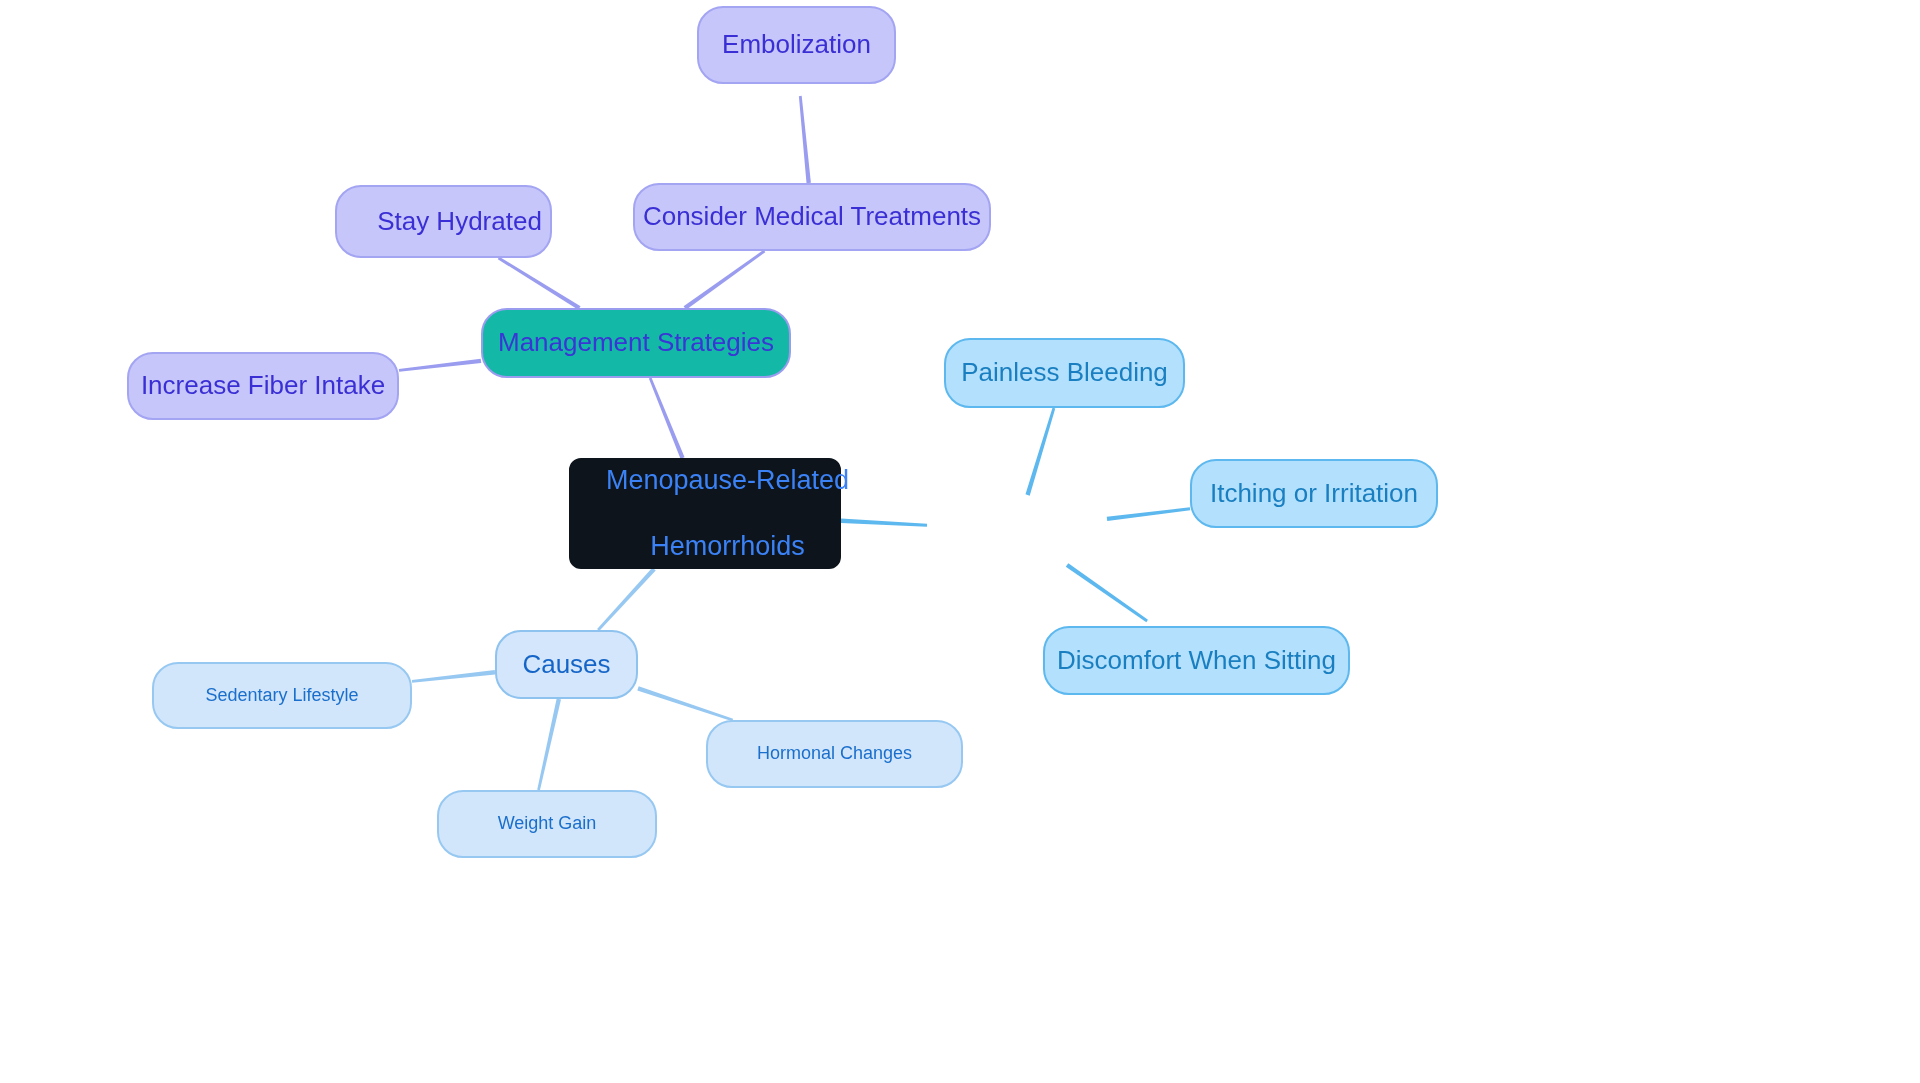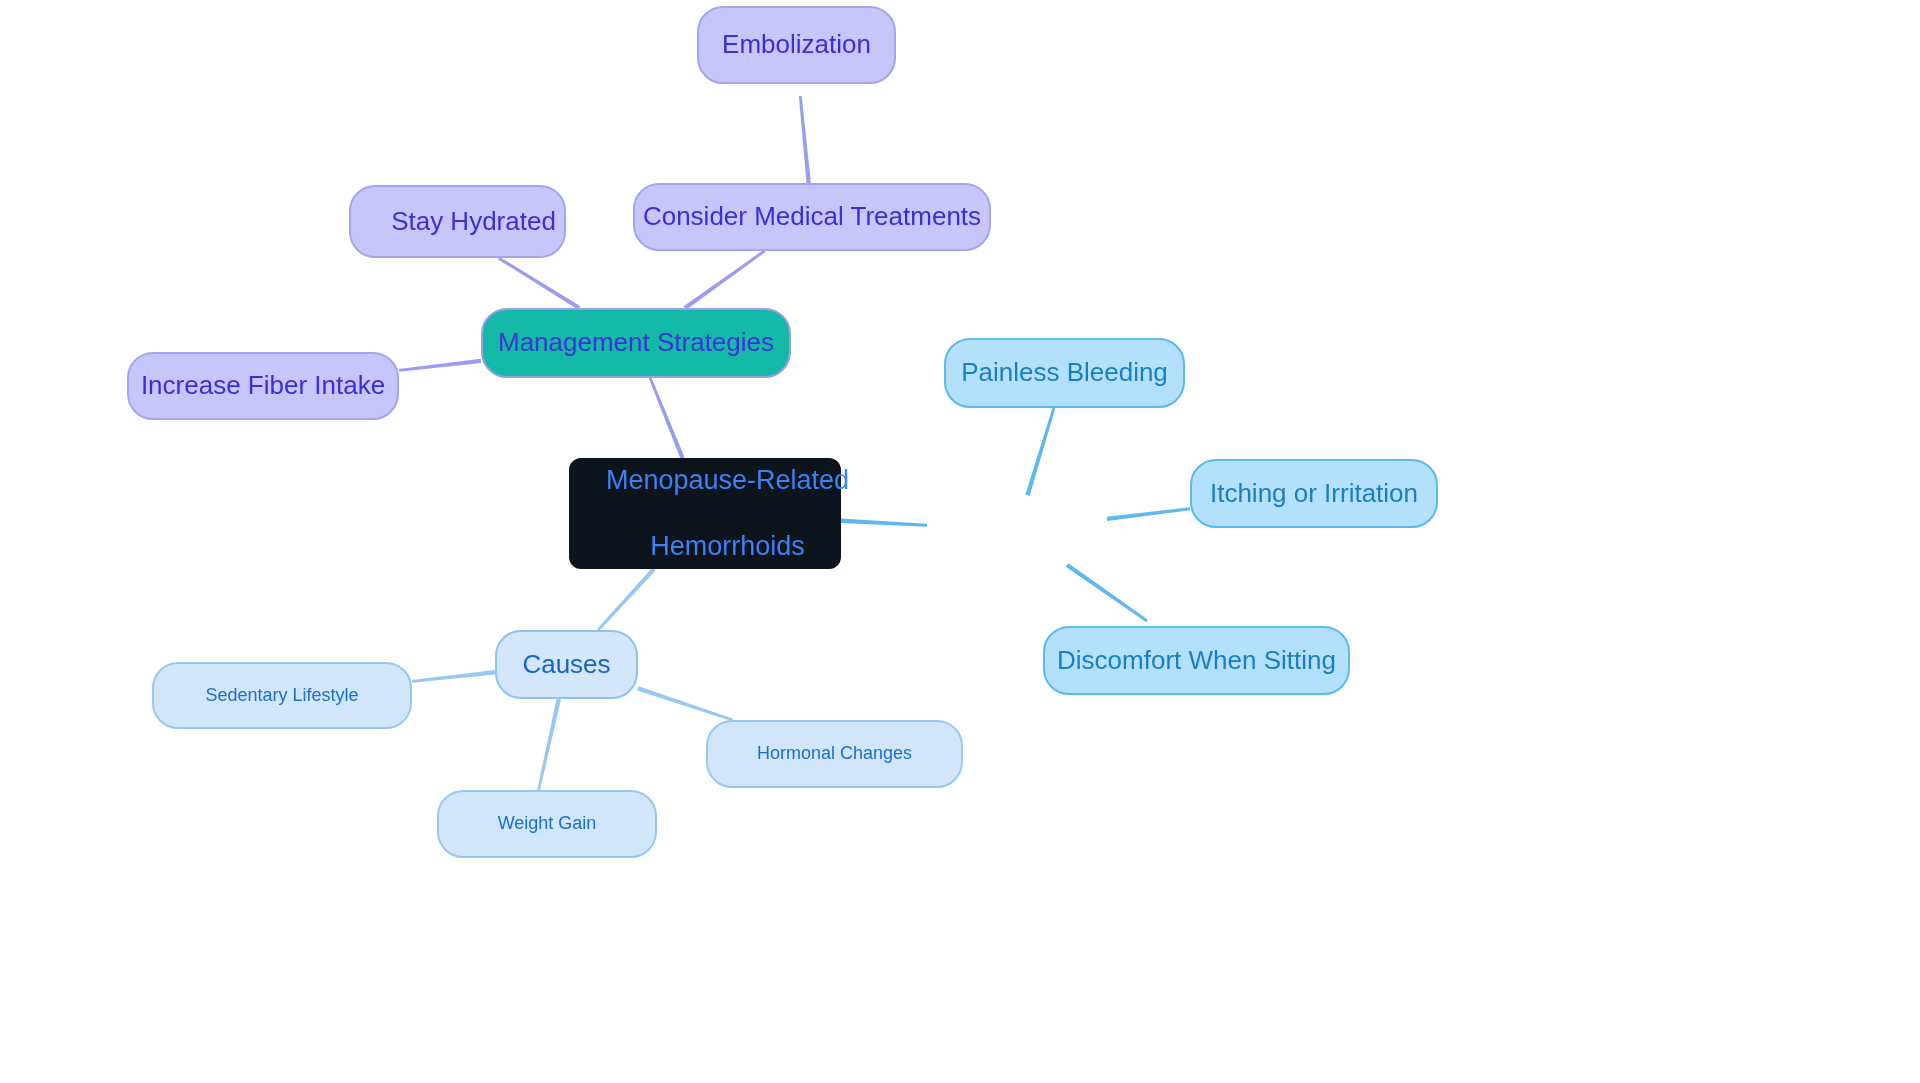--- a/index.html
+++ b/index.html
@@ -106,21 +106,21 @@
       <polygon points="652.47,567.51 597.11,629.05 599.18,630.95 655.72,570.49" fill="#97c8f2"></polygon>
       <polygon points="494.76,670.10 411.85,679.94 412.15,682.73 495.24,674.48" fill="#97c8f2"></polygon>
       <polygon points="556.67,698.52 537.20,789.70 539.93,790.30 560.97,699.48" fill="#97c8f2"></polygon>
       <polygon points="637.30,690.46 732.25,721.33 733.13,718.67 638.70,686.29" fill="#97c8f2"></polygon>
     </svg>
 
   <div class="node node-leaf-purple" style="left: 697px; top: 6px; width: 199px; height: 78px;">
     <span>Embolization</span>
   </div>
 
-  <div class="node node-leaf-purple" style="left: 349px; top: 185px; width: 217px; height: 73px; padding-left: 32px;">
+  <div class="node node-leaf-purple" style="left: 335px; top: 185px; width: 217px; height: 73px; padding-left: 32px;">
     <span>Stay Hydrated</span>
   </div>
 
   <div class="node node-leaf-purple" style="left: 633px; top: 183px; width: 358px; height: 68px;">
     <span>Consider Medical Treatments</span>
   </div>
 
   <div class="node node-branch-purple" style="left: 481px; top: 308px; width: 310px; height: 70px;">
     <span>Management Strategies</span>
   </div>

